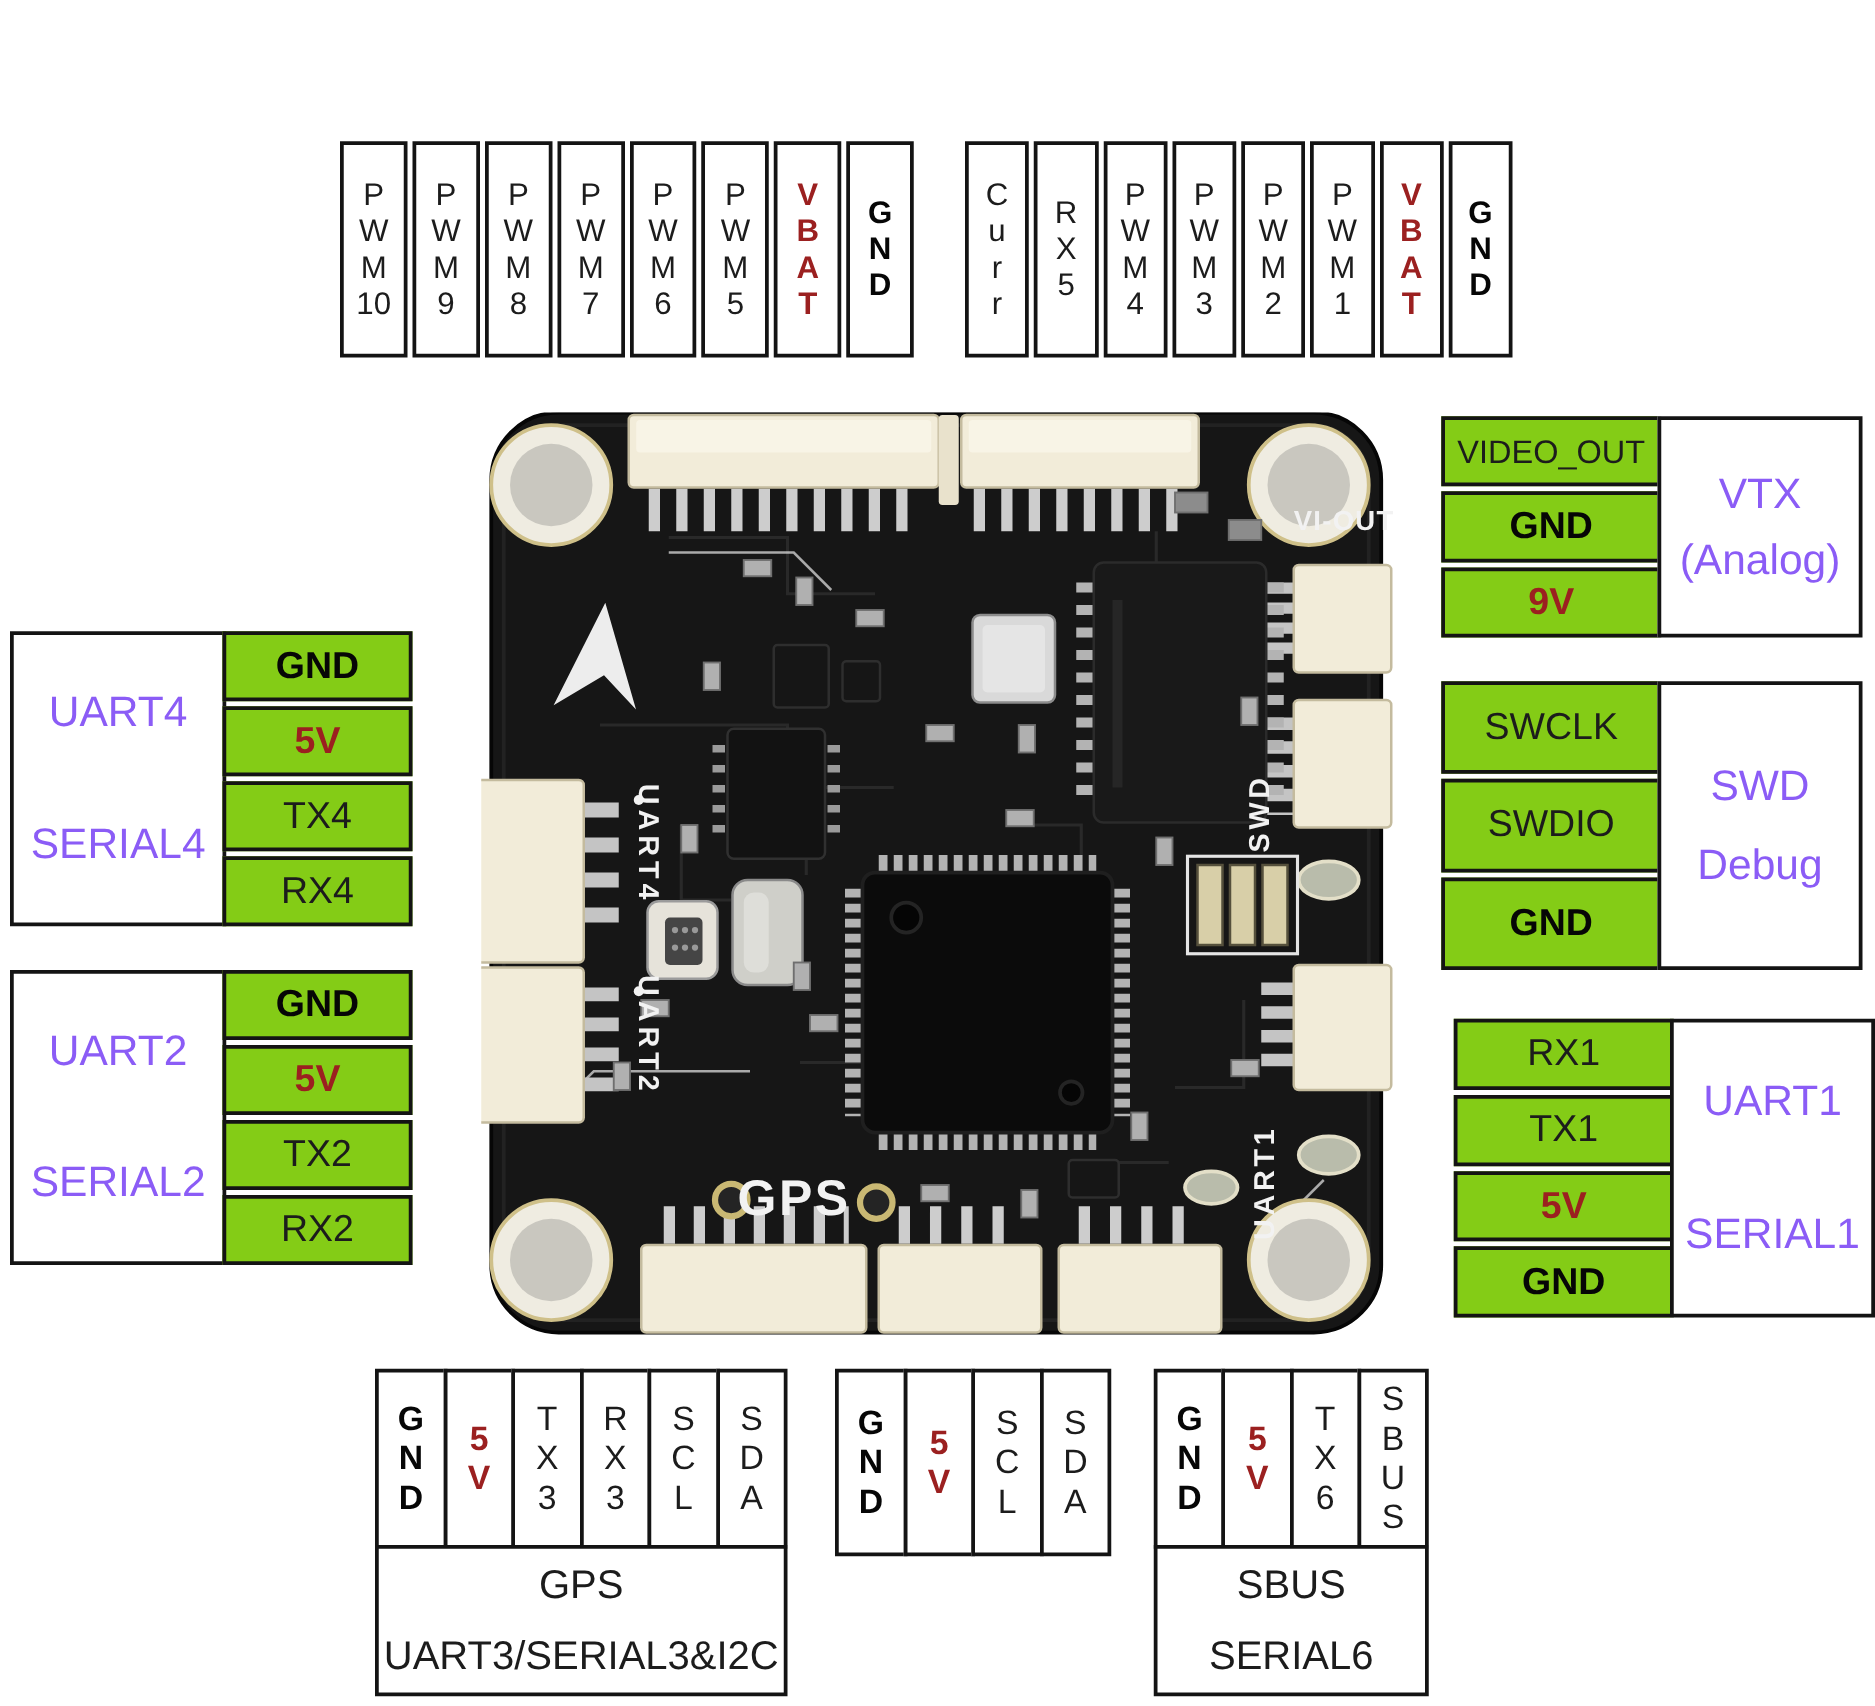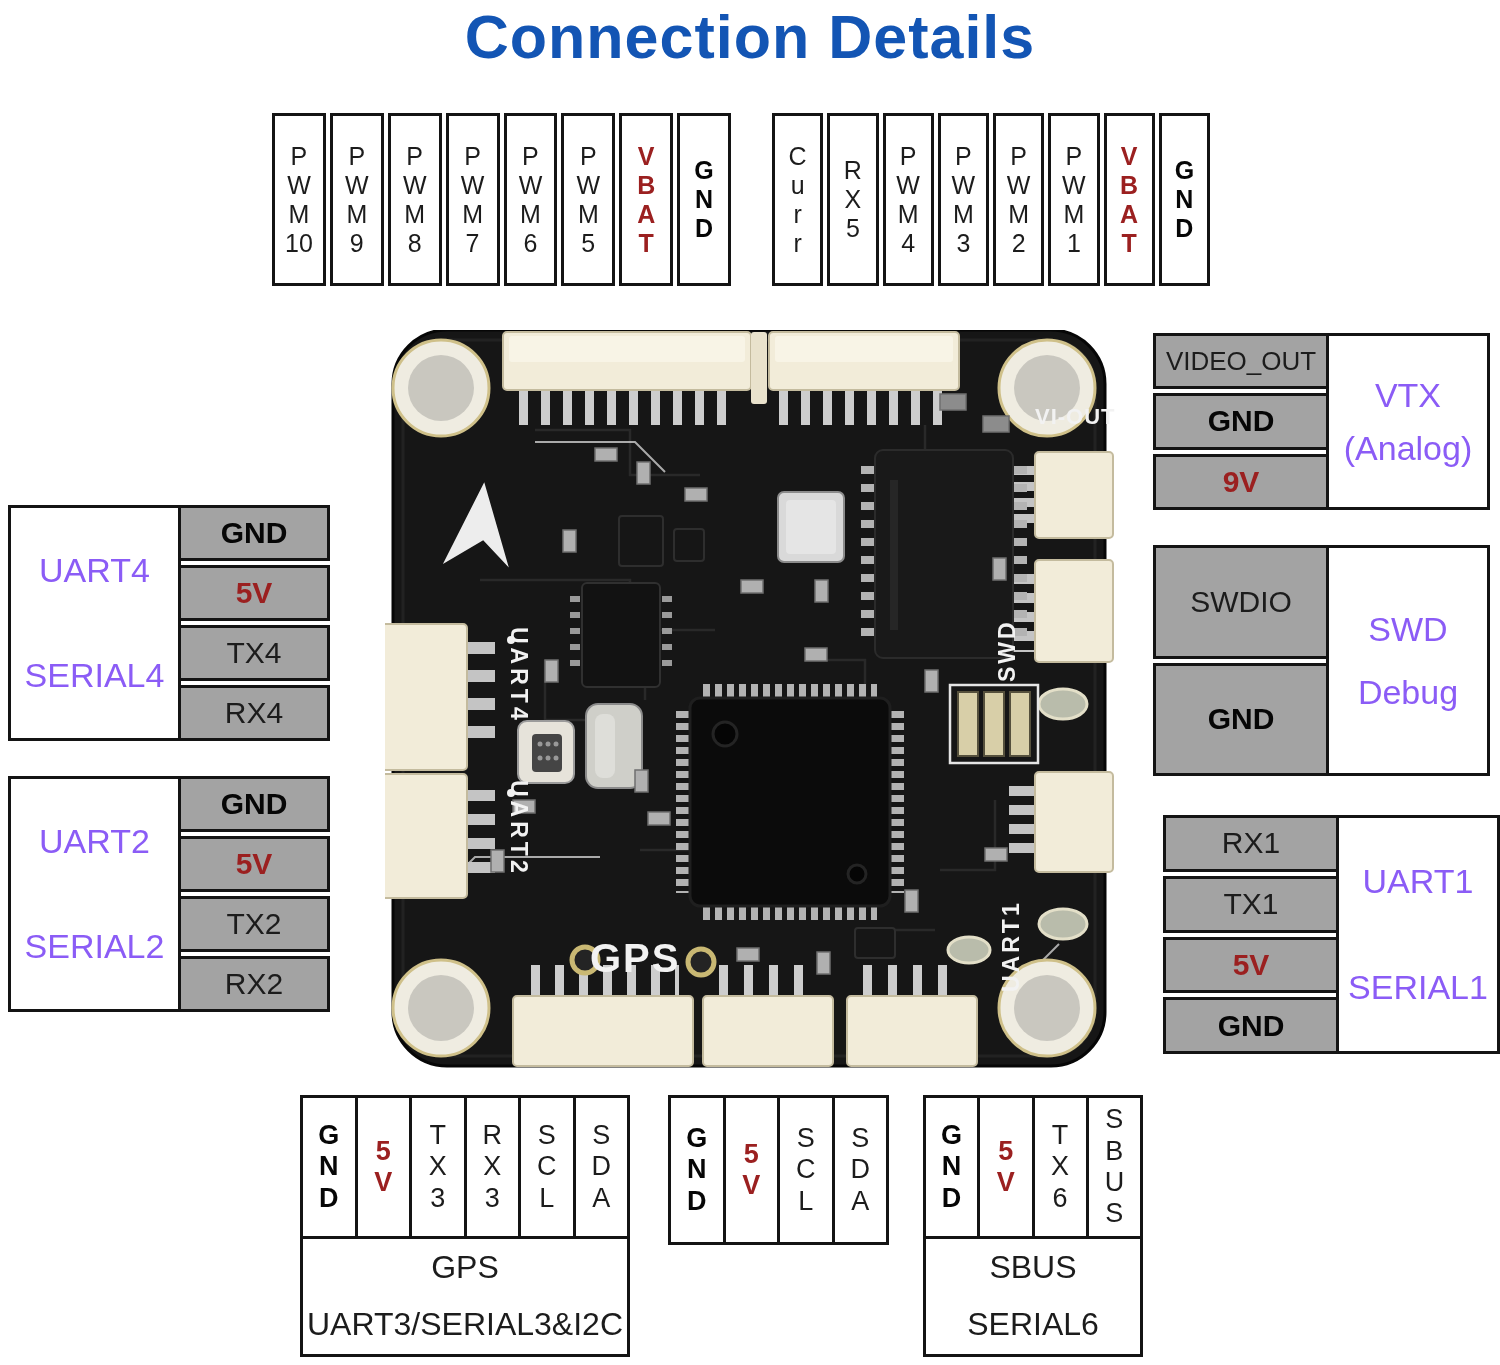--- a/index.html
+++ b/index.html
@@ -18,21 +18,21 @@
   .side-pins{display:flex;flex-direction:column;gap:4px;}
   .side-table.left .side-label{width:167px;}
   .side-table.left .side-pins{flex:1;margin-left:-3px;}
   .side-table.right .side-pins{width:176px;}
   .side-table.right .side-label{flex:1;margin-left:-3px;}
   .side-label{border:3px solid #141414;background:#fff;display:flex;align-items:center;
       justify-content:center;text-align:center;font-size:34px;color:#8b5cf6;}
   .gap-wide{line-height:3.1;}
   .gap-mid{line-height:1.85;}
   .gap-tight{line-height:1.55;}
-  .hpin{border:3px solid #141414;background:#a3a3a3;flex:1;display:flex;align-items:center;
+  .hpin{border:3px solid #141414;background:#84cc16;flex:1;display:flex;align-items:center;
       justify-content:center;font-size:30px;color:#1c1c1c;}
   .hpin.sm{font-size:26px;}
 
   
   .bottom-table{position:absolute;display:flex;flex-direction:column;}
   .bottom-pins{display:flex;height:150px;}
   .bottom-pins .pin{flex:1;border:3px solid #141414;background:#fff;display:flex;align-items:center;
       justify-content:center;text-align:center;font-size:27px;line-height:1.16;color:#1c1c1c;}
   .bottom-pins .pin + .pin{margin-left:-3px;}
   .bottom-label{flex:1;margin-top:-3px;border:3px solid #141414;background:#fff;display:flex;
@@ -45,21 +45,20 @@
   [data-kind="pwm"]{color:#2e3d55;}
 
   .board{position:absolute;left:385px;top:330px;width:730px;height:740px;}
   .board text{font-family:"Liberation Sans",sans-serif;}
 </style>
 </head>
 <body>
 
 <div class="canvas">
 
-  <h1 class="title">Connection Details</h1>
 
   <div class="pin-strip" style="left:272px;top:113px;width:459px;height:173px;">
     <div class="pin" data-kind="pwm">P<br>W<br>M<br>10</div>
     <div class="pin" data-kind="pwm">P<br>W<br>M<br>9</div>
     <div class="pin" data-kind="pwm">P<br>W<br>M<br>8</div>
     <div class="pin" data-kind="pwm">P<br>W<br>M<br>7</div>
     <div class="pin" data-kind="pwm">P<br>W<br>M<br>6</div>
     <div class="pin" data-kind="pwm">P<br>W<br>M<br>5</div>
     <div class="pin" data-kind="power">V<br>B<br>A<br>T</div>
     <div class="pin" data-kind="ground">G<br>N<br>D</div>
@@ -100,20 +99,21 @@
     <div class="side-pins">
       <div class="hpin sm" data-kind="signal">VIDEO_OUT</div>
       <div class="hpin" data-kind="ground">GND</div>
       <div class="hpin" data-kind="power">9V</div>
     </div>
     <div class="side-label gap-tight">VTX<br>(Analog)</div>
   </div>
 
   <div class="side-table right" style="left:1153px;top:545px;width:337px;height:231px;">
     <div class="side-pins">
+      <div class="hpin" data-kind="signal">SWCLK</div>
       <div class="hpin" data-kind="signal">SWDIO</div>
       <div class="hpin" data-kind="ground">GND</div>
     </div>
     <div class="side-label gap-mid">SWD<br>Debug</div>
   </div>
 
   <div class="side-table right" style="left:1153px;top:815px;width:337px;height:239px;margin-left:10px;">
     <div class="side-pins">
       <div class="hpin" data-kind="signal">RX1</div>
       <div class="hpin" data-kind="signal">TX1</div>

